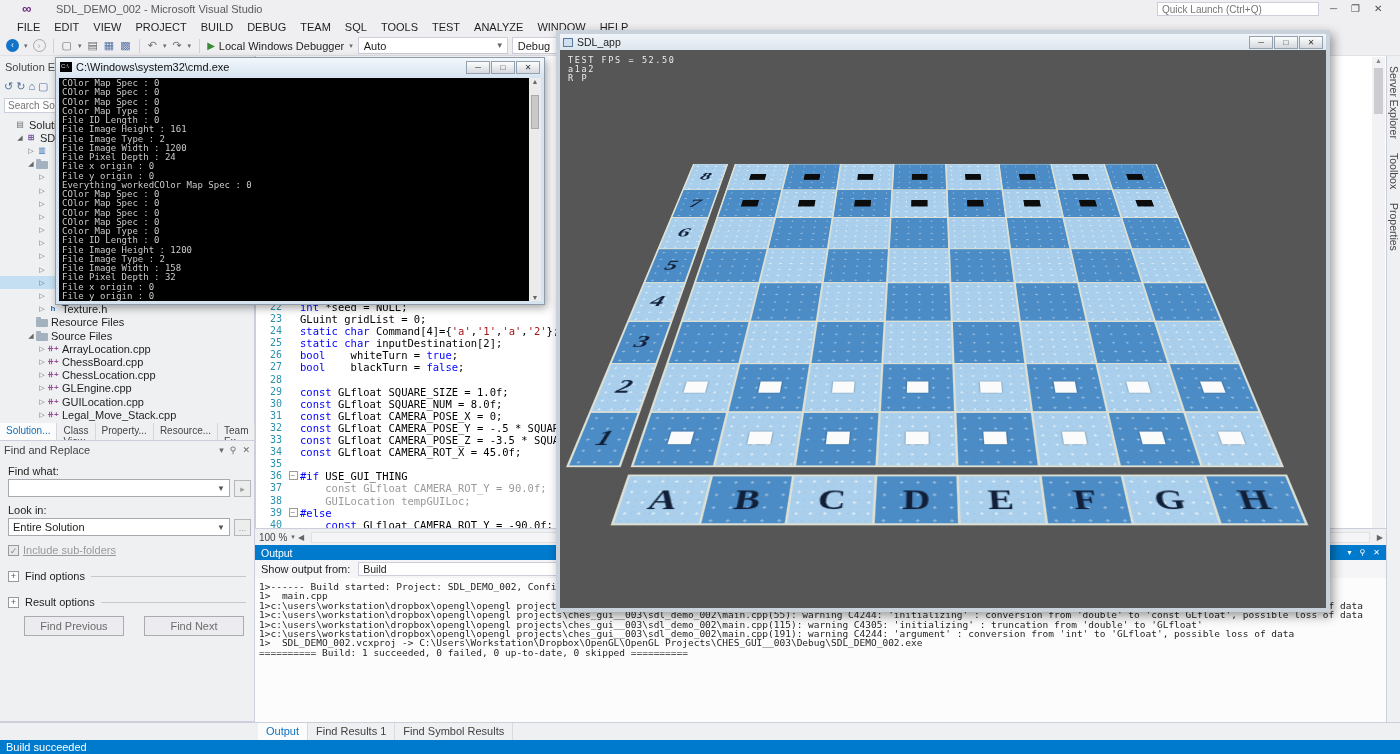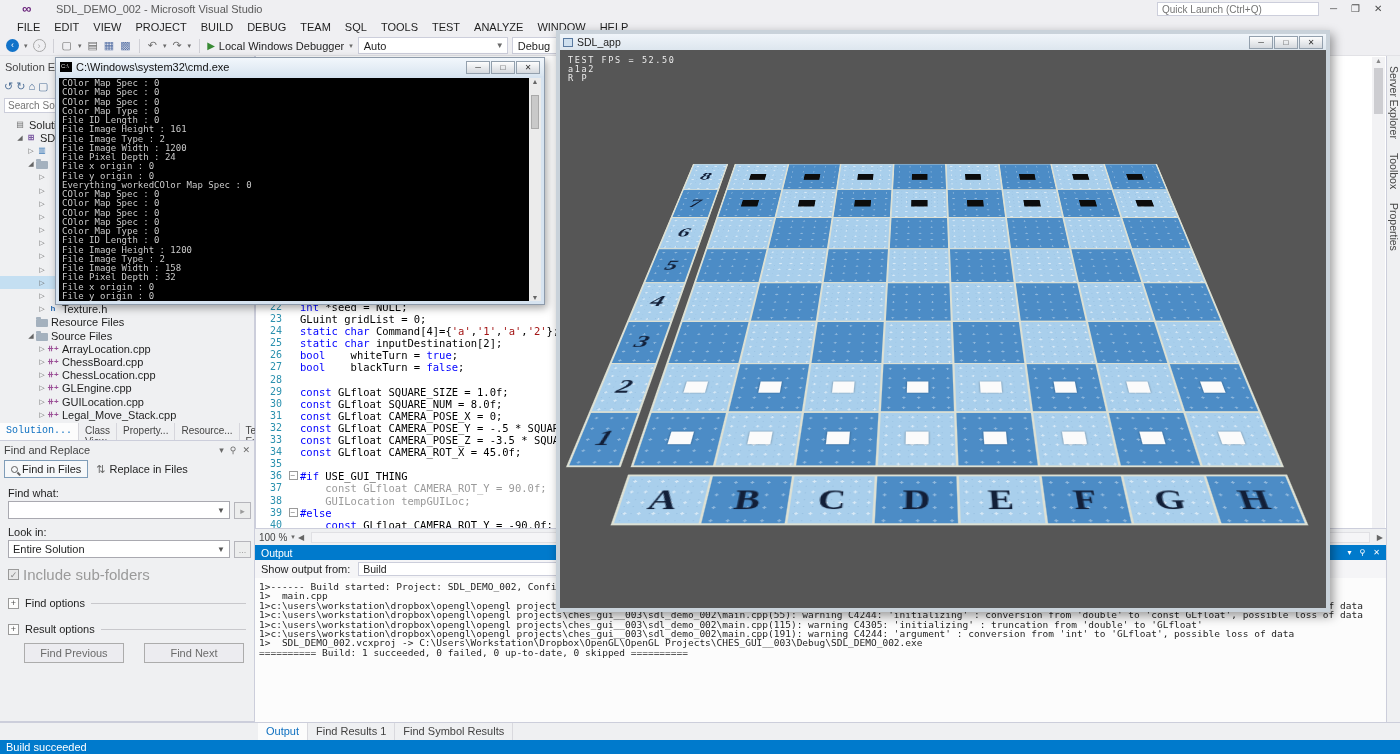--- a/index.html
+++ b/index.html
@@ -37,34 +37,34 @@
   .ticon.folder{background:#a4b1be;height:8px;margin-top:2px;border-radius:1px;}
   .ticon.folder:before{content:"";position:absolute;left:0;top:-2px;width:5px;height:2px;background:#a4b1be;border-radius:1px 1px 0 0;}
   .ticon.cpp{color:#9b4f96;font-weight:bold;}
   .ticon.h{color:#2b6bb0;font-weight:bold;}
   .ticon.project{color:#7a57a0;font-weight:bold;}
   .ticon.solution{color:#6a6a6a;}
   .ticon.ref{color:#3a78b5;}
   .ticon.file{color:#8a8a8a;}
   #sidebar-tabs{left:0;top:423px;width:255px;height:17px;display:flex;background:#eff0f2;border-right:1px solid #cccedb;font-size:10px;color:#444;}
   #sidebar-tabs .stab{padding:2px 6px;border-right:1px solid #d6d6dc;}
-  #sidebar-tabs .stab.act{color:#0e70c0;background:#fcfcfc;font-family:Liberation Mono, monospace;}
+  #sidebar-tabs .stab.act{color:#0e70c0;background:#fcfcfc;}
   
   #find-replace{left:0;top:440px;width:255px;height:282px;background:#eff0f2;border:1px solid #cccedb;border-left:none;}
   .fr-head{height:17px;display:flex;align-items:center;justify-content:space-between;padding:0 4px;font-size:11px;color:#444;}
   .fr-head .ic{color:#6a6a6a;font-size:9px;display:flex;gap:6px;}
   .fr-tabs{display:flex;gap:2px;padding:2px 4px;font-size:11px;color:#1e1e1e;}
   .frtab{padding:2px 6px;display:flex;align-items:center;gap:4px;}
   .frtab.act{border:1px solid #7f9db9;background:#f6f8fa;}
   .fr-label{font-size:11px;color:#1e1e1e;margin:7px 0 2px 8px;}
   .fr-combo{margin-left:8px;width:222px;height:18px;background:#fff;border:1px solid #a9a9b0;display:flex;align-items:center;justify-content:space-between;font-size:11px;color:#1e1e1e;padding:0 4px;}
   .sq-btn{width:17px;height:17px;border:1px solid #b5b5bb;background:#eceded;color:#9a9a9a;font-size:9px;text-align:center;line-height:16px;}
   .fr-row{display:flex;align-items:center;gap:4px;}
   .chk{width:11px;height:11px;border:1px solid #9a9a9a;background:#e8e8e8;color:#8a8a8a;font-size:9px;line-height:10px;text-align:center;margin-left:8px;}
-  .chk-label{font-size:15px;color:#9a9a9a;}
+  .chk-label{font-size:11px;color:#9a9a9a;text-decoration:underline;}
   .exp{width:11px;height:11px;border:1px solid #9a9a9a;background:#fdfdfd;color:#555;font-size:9px;line-height:9px;text-align:center;margin-left:8px;}
   .exp-label{font-size:11px;color:#1e1e1e;margin:0 6px 0 6px;}
   .exp-row{display:flex;align-items:center;margin-top:14px;}
   .exp-line{flex:1;height:1px;background:#c8c8cc;margin-right:8px;}
   .fr-btn{width:100px;height:20px;border:1px solid #acacac;background:#ececf0;color:#6b6b6b;font-size:11px;text-align:center;line-height:18px;}
   .fr-btnrow{display:flex;gap:20px;justify-content:flex-end;padding-right:10px;margin-top:8px;}
   
   #editor{left:255px;top:56px;width:1131px;height:489px;background:#fff;border-left:1px solid #cccedb;overflow:hidden;}
   #ed-tabs{left:70px;top:1px;display:flex;gap:26px;font-size:11px;color:#9aa7c0;opacity:.5;}
   #code{left:0;top:245px;width:700px;}
@@ -319,30 +319,20 @@
   </div>
 
 <div id="find-replace" class="abs">
   <div class="fr-head">
     <span>Find and Replace</span>
     <span class="ic">
       <span>▾</span>
       <span>⚲</span>
       <span>✕</span>
     </span>
-  </div>
-  <div class="fr-tabs">
-    <span class="frtab act">
-        <span class="mag" style="position:relative;display:inline-block;"></span>
-        <span>Find in Files</span>
-      </span>
-    <span class="frtab">
-        <span style="color:#6a6a6a;">⇅</span>
-        <span>Replace in Files</span>
-      </span>
   </div>
   <div class="fr-label">Find what:</div>
   <div class="fr-row">
     <div class="fr-combo">
         <span></span>
         <span style="color:#555;font-size:8px;">▼</span>
       </div>
     <div class="sq-btn">▸</div>
   </div>
   <div class="fr-label">Look in:</div>

